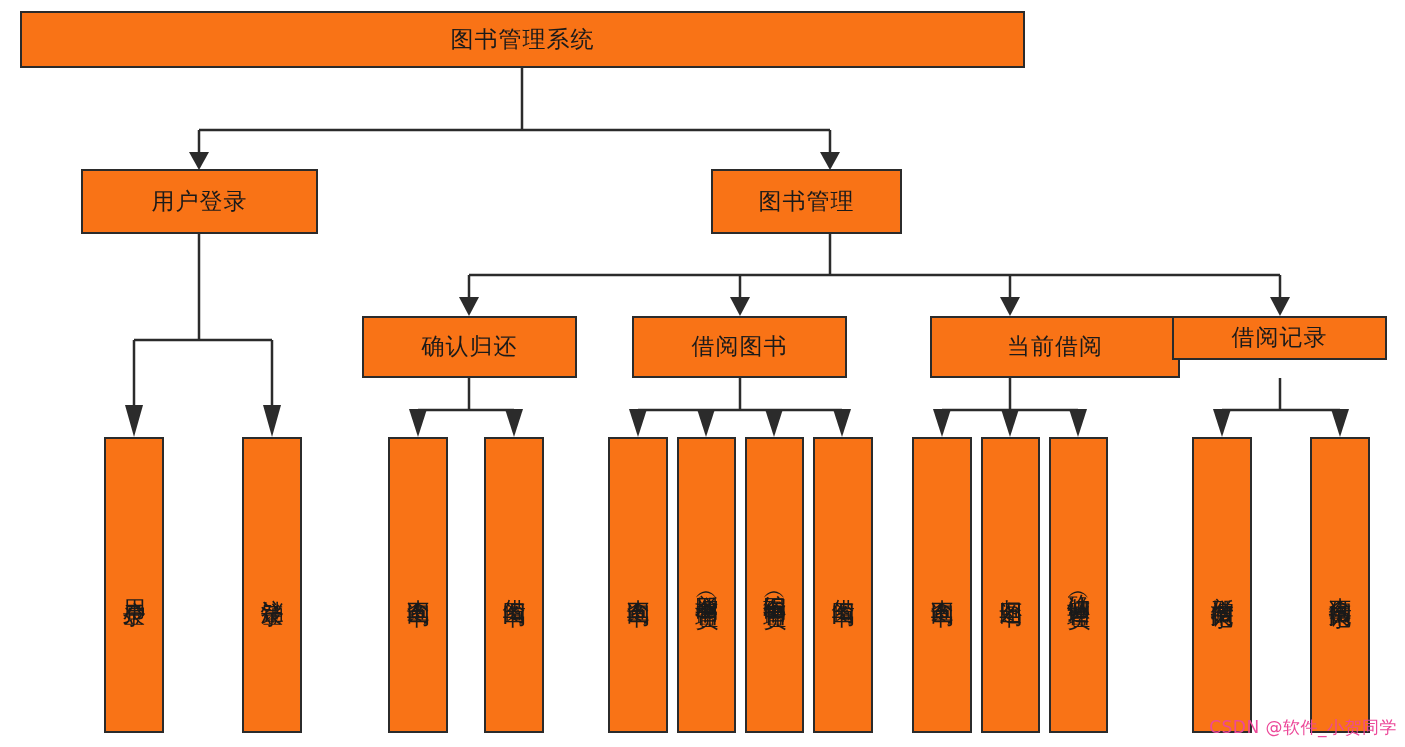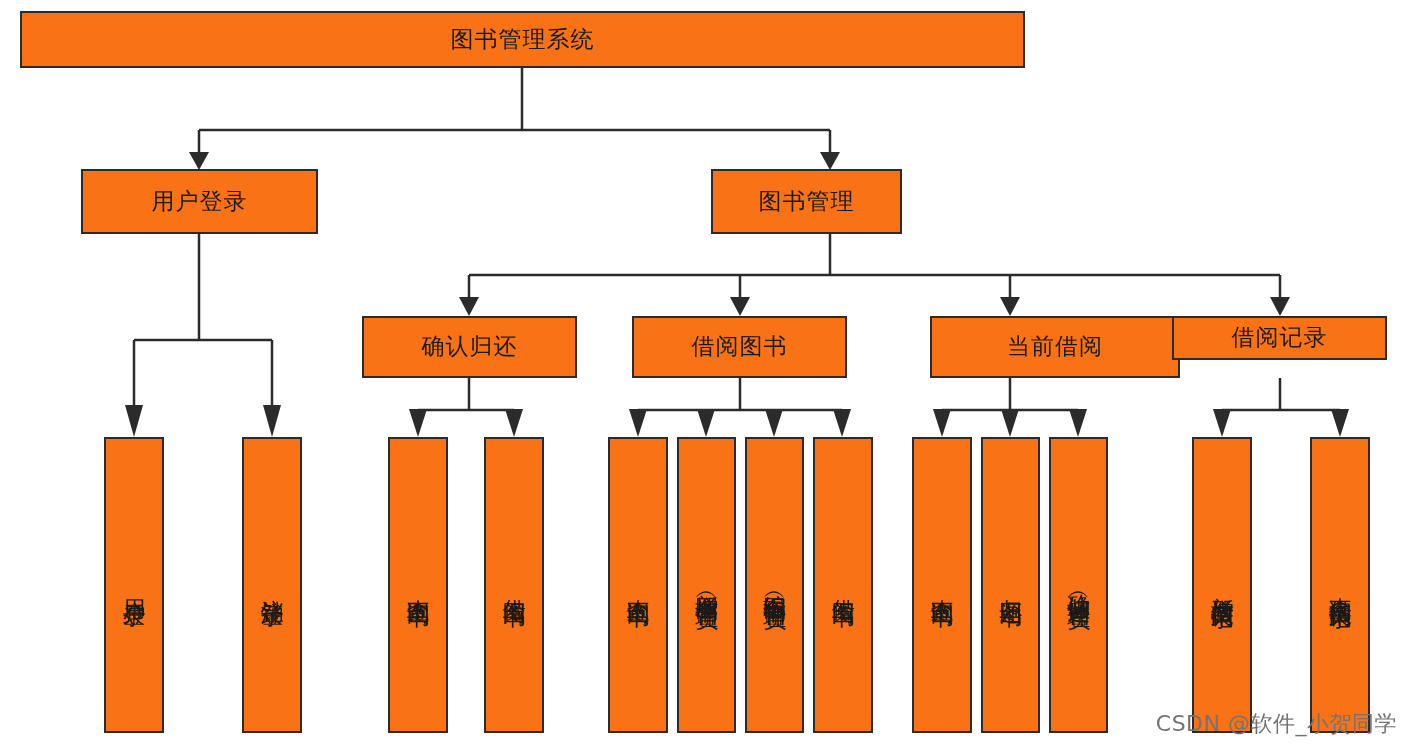--- a/index.html
+++ b/index.html
@@ -39,22 +39,22 @@
     font-size:23px;
     line-height:1.28;
     letter-spacing:2px;
     text-align:center;
     max-height:100%;
   }
 
   .watermark{
     position:absolute;
     right:8px;bottom:8px;
-    font-size:22px;
-    color:#737373;
+    font-size:17px;
+    color:#ec4899;
     letter-spacing:0.5px;
     white-space:nowrap;
     pointer-events:none;
   }
   svg .ln{stroke:#2b2b2b;stroke-width:2.5;fill:none;}
   svg .hd{fill:#2b2b2b;}
 </style>
 </head>
 <body>
 

